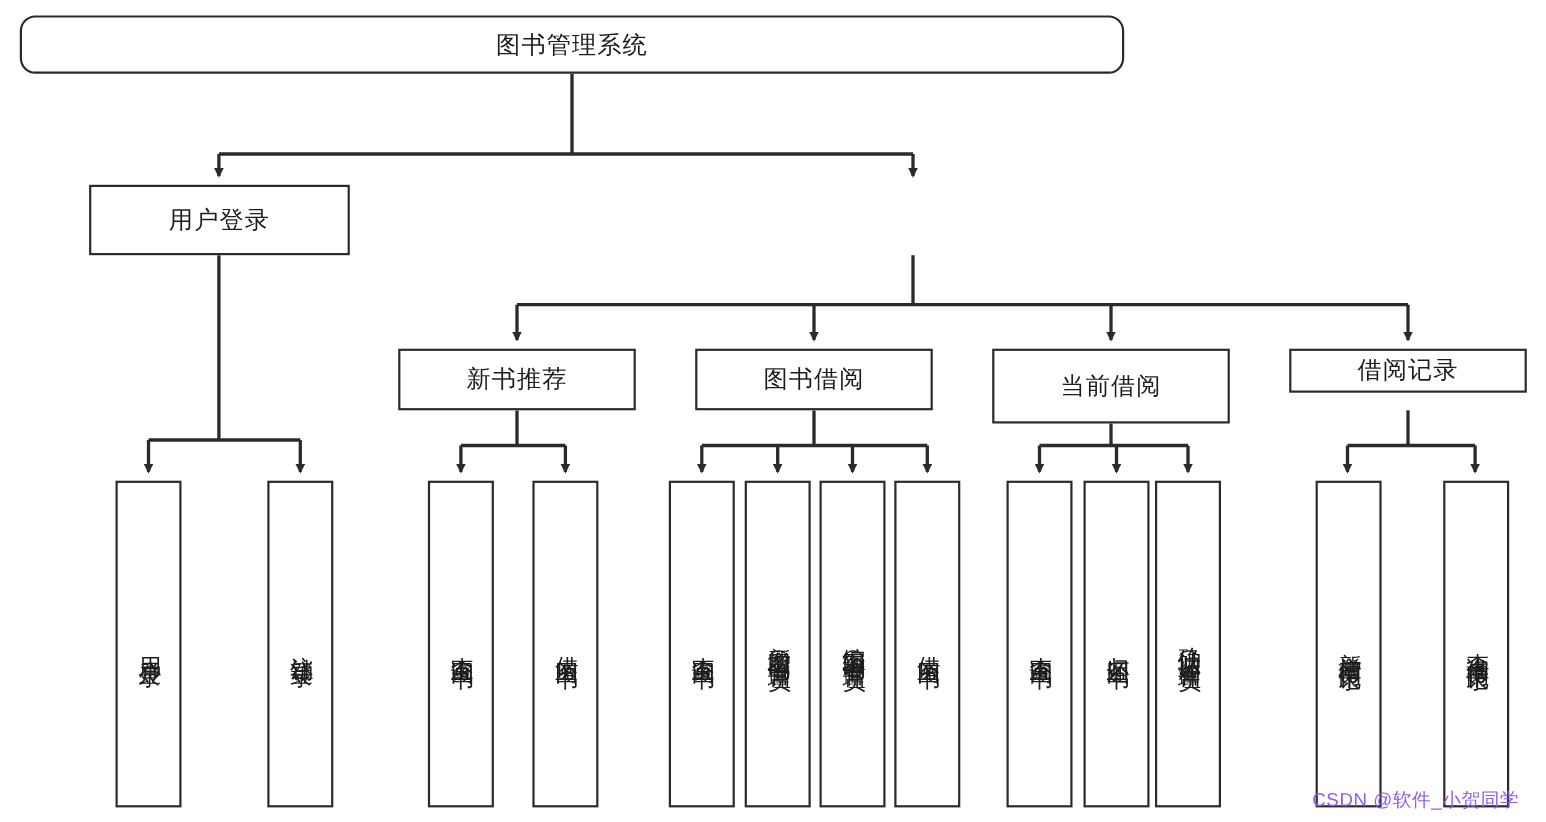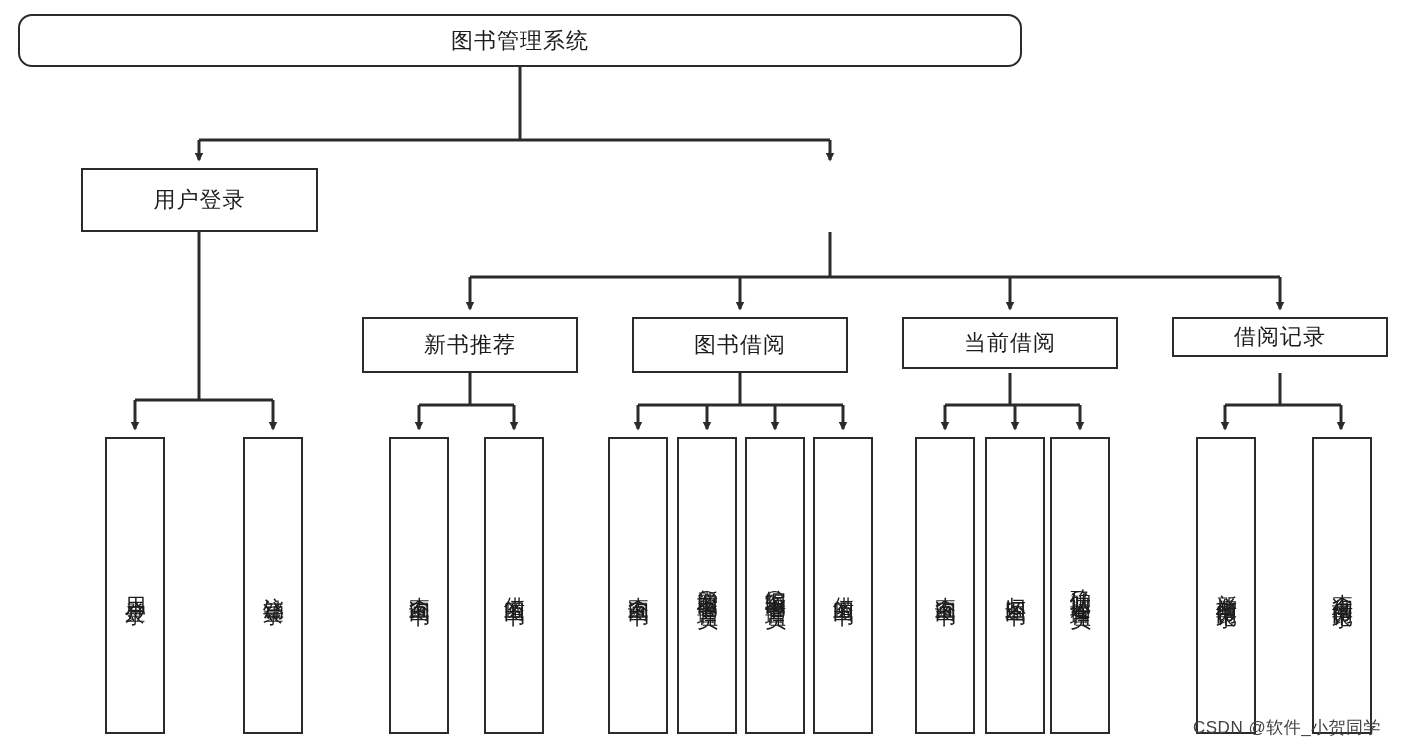--- a/index.html
+++ b/index.html
@@ -53,21 +53,21 @@
     font-size: 21px;
     line-height: 1.18;
     letter-spacing: 3px;
     white-space: normal;
     max-height: 100%;
     text-align: center;
   }
   .watermark {
     position: absolute;
     font-size: 17px;
-    color: #404040;
+    color: #8b5cf6;
     white-space: nowrap;
     letter-spacing: 0.5px;
     pointer-events: none;
   }
 </style>
 </head>
 <body>
 
 <div id="diagram-root">
 
@@ -128,21 +128,21 @@
   <div class="node-box" style="left:81px; top:168px; width:237px; height:64px;">
     <span class="node-label">用户登录</span>
   </div>
 
   <div class="node-box" style="left:632px; top:317px; width:216px; height:56px;">
     <span class="node-label">图书借阅</span>
   </div>
   <div class="node-box" style="left:362px; top:317px; width:216px; height:56px;">
     <span class="node-label">新书推荐</span>
   </div>
-  <div class="node-box" style="left:902px; top:317px; width:216px; height:52px;">
+  <div class="node-box" style="left:902px; top:317px; width:216px; height:68px;">
     <span class="node-label">当前借阅</span>
   </div>
   <div class="node-box" style="left:1172px; top:317px; width:216px; height:40px;">
     <span class="node-label">借阅记录</span>
   </div>
 
   <div class="node-box vertical" style="left:105px; top:437px; width:60px; height:297px;">
     <span class="node-label">用户登录</span>
   </div>
   <div class="node-box vertical" style="left:243px; top:437px; width:60px; height:297px;">

